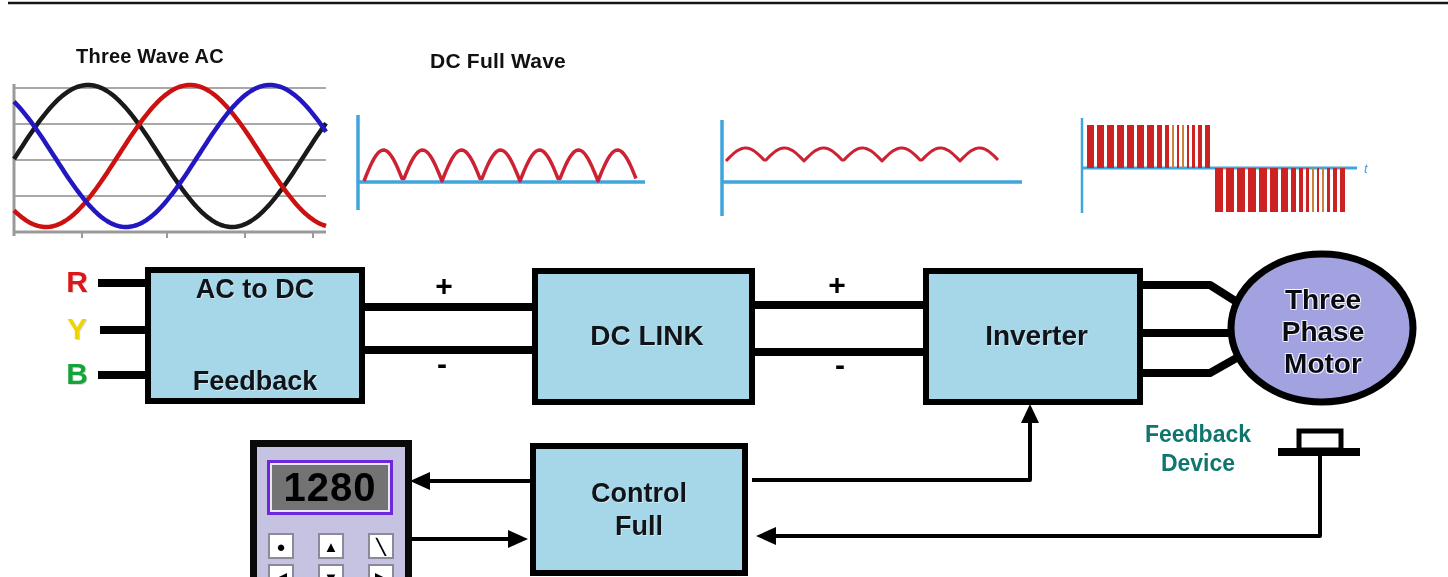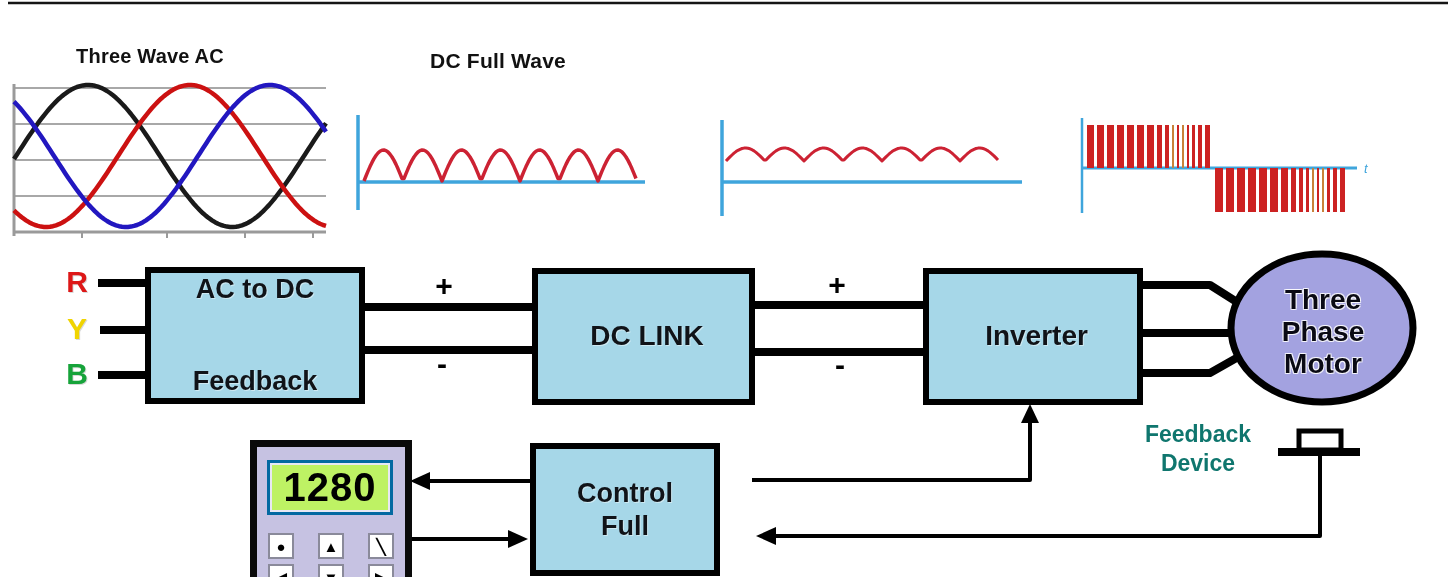--- a/index.html
+++ b/index.html
@@ -37,21 +37,21 @@
   .feedback-text{
     position:absolute;left:1118px;top:420px;width:160px;text-align:center;
     font-weight:bold;font-size:23px;line-height:1.28;color:#0f766e;
   }
   #keypad{
     position:absolute;left:250px;top:440px;width:162px;height:150px;
     border:7px solid #0a0a0a;box-sizing:border-box;background:#c6c2e2;
   }
   #keypad-display{
     position:absolute;left:10px;top:13px;width:126px;height:55px;box-sizing:border-box;
-    background:#bef264;border:3px solid #0369a1;box-shadow:inset 0 0 0 2px #e8e8f4;
+    background:#737373;border:3px solid #6d28d9;box-shadow:inset 0 0 0 2px #e8e8f4;
     display:flex;align-items:center;justify-content:center;
     font-weight:bold;font-size:40px;letter-spacing:1px;color:#000;
   }
   #keypad-buttons{
     position:absolute;left:11px;top:86px;
     display:grid;grid-template-columns:repeat(3,26px);grid-auto-rows:26px;
     column-gap:24px;row-gap:5px;
   }
   .keypad-btn{
     width:26px;height:26px;box-sizing:border-box;background:#fff;border:2px solid #8a8a9a;
@@ -156,21 +156,21 @@
   </div>
 
   <div class="box" style="left: 532px; top: 268px; width: 223px; height: 137px; background-color: rgb(166, 215, 232);">
     <div class="line box-label-lg">DC LINK</div>
   </div>
 
   <div class="box" style="left: 923px; top: 268px; width: 220px; height: 137px; background-color: rgb(166, 215, 232);">
     <div class="line box-label-lg">Inverter</div>
   </div>
 
-  <div class="box" style="left: 530px; top: 443px; width: 190px; height: 133px; background-color: rgb(166, 215, 232);">
+  <div class="box" style="left: 530px; top: 443px; width: 218px; height: 133px; background-color: rgb(166, 215, 232);">
     <div class="line box-label-md">Control</div>
     <div class="line box-label-md">Full</div>
   </div>
 
   <div class="bus-label" style="left:430px;top:269px">+</div>
   <div class="bus-label" style="left:428px;top:347px">-</div>
   <div class="bus-label" style="left:823px;top:268px">+</div>
   <div class="bus-label" style="left:826px;top:348px">-</div>
 
   <div class="motor-text">

